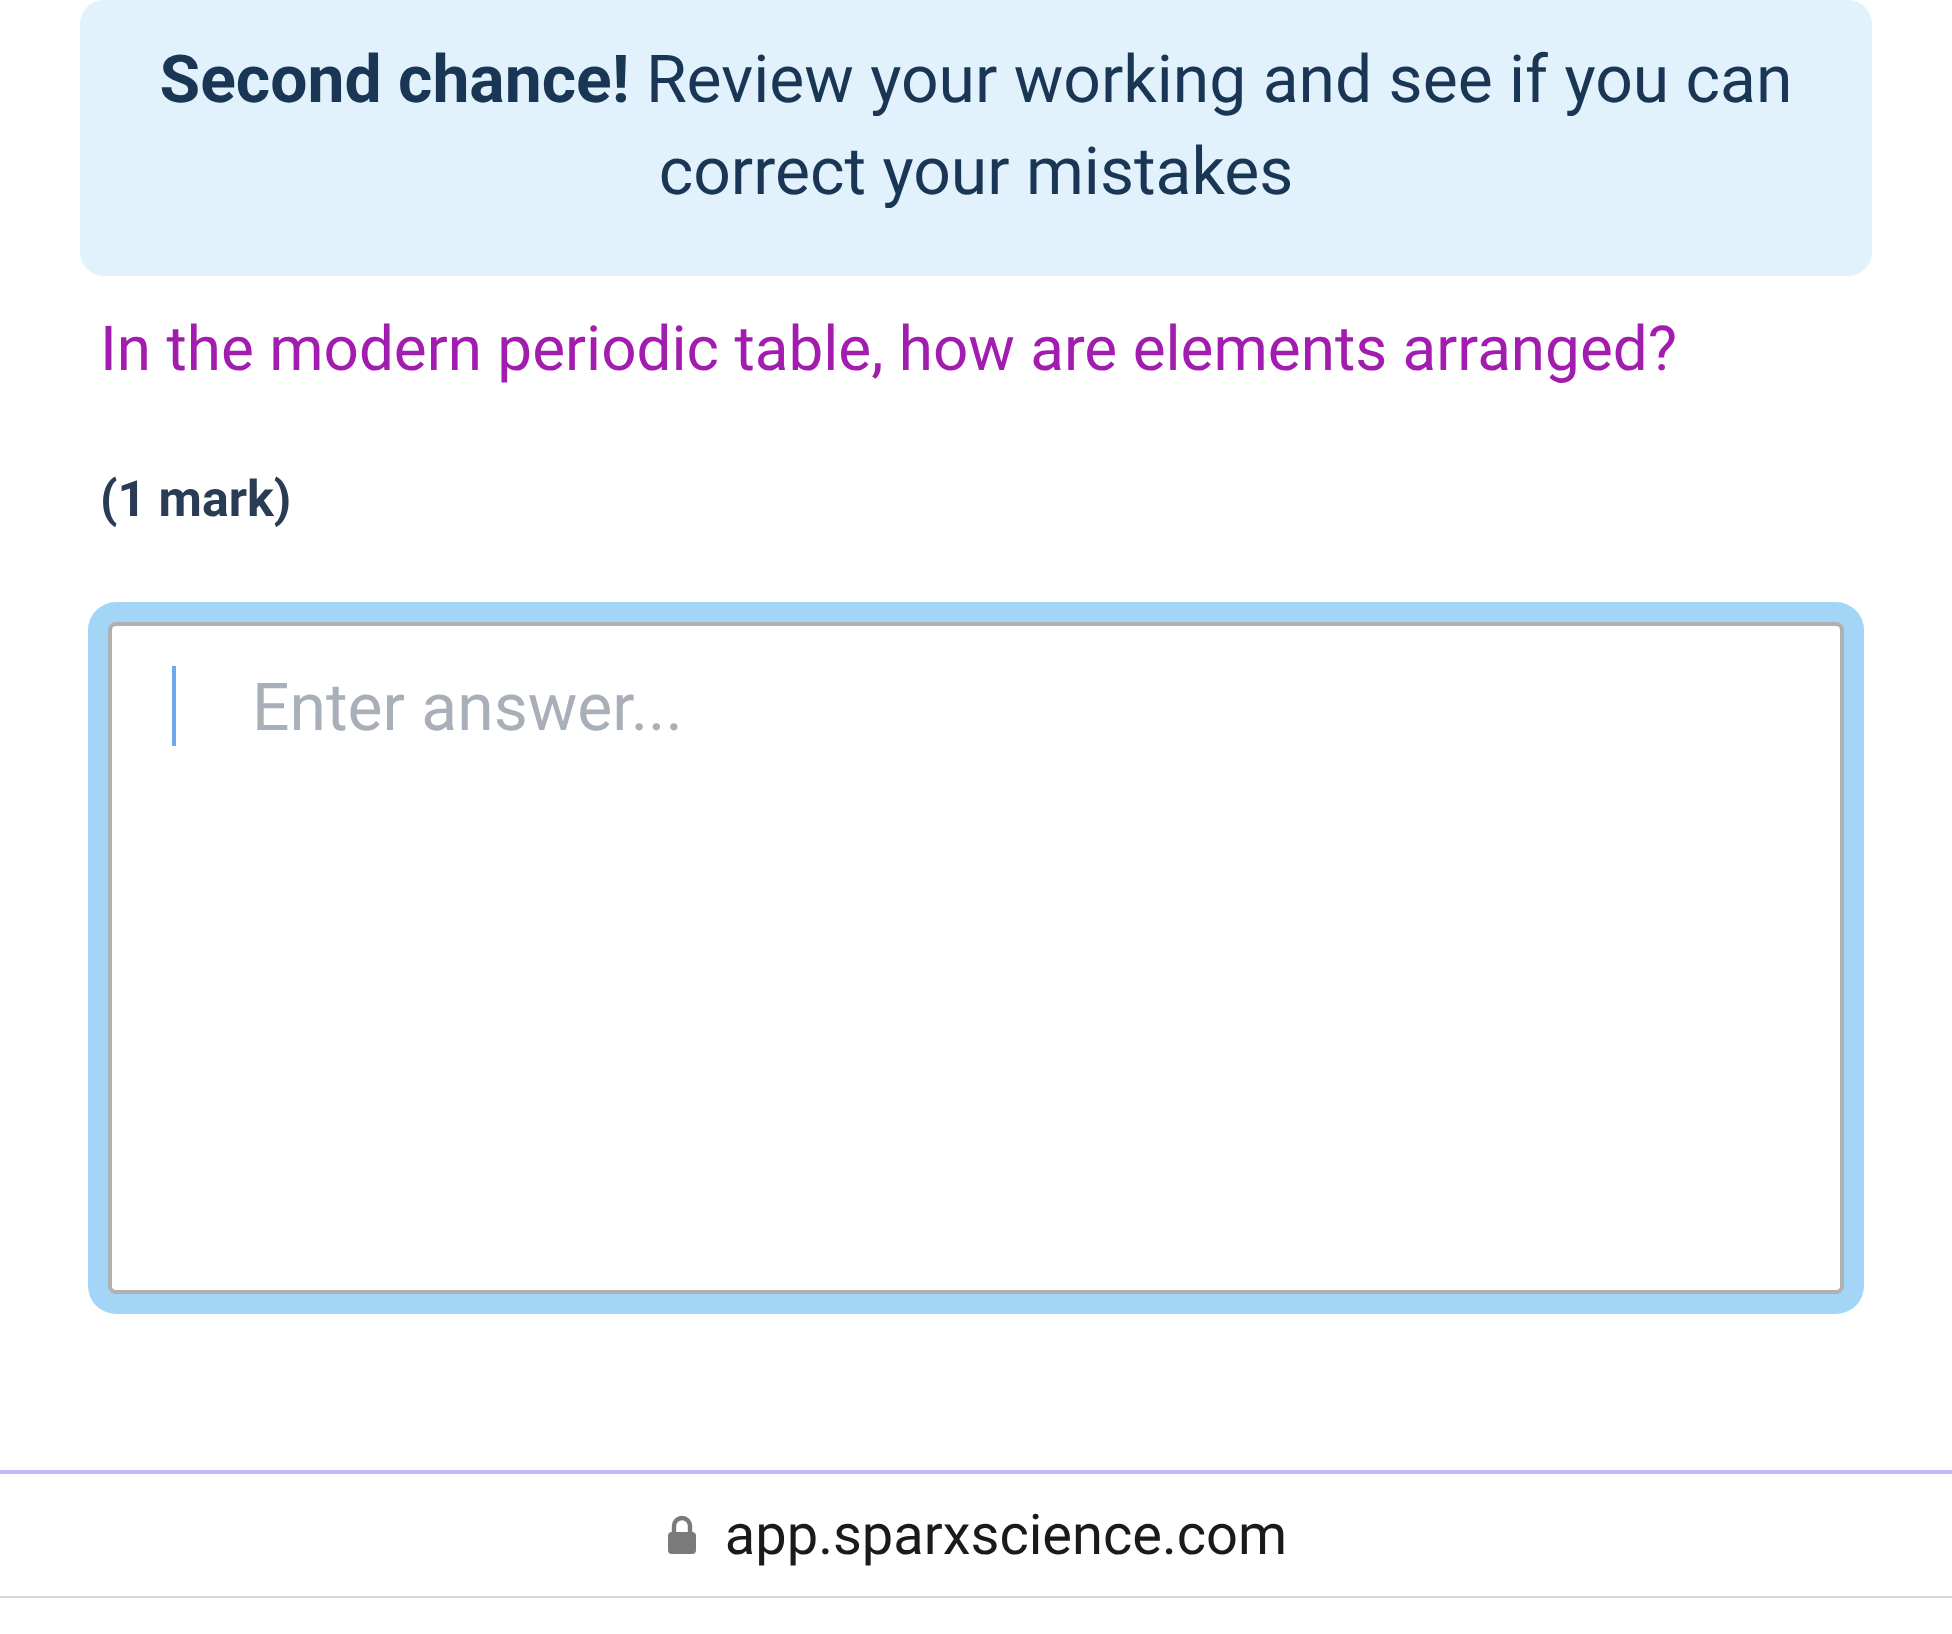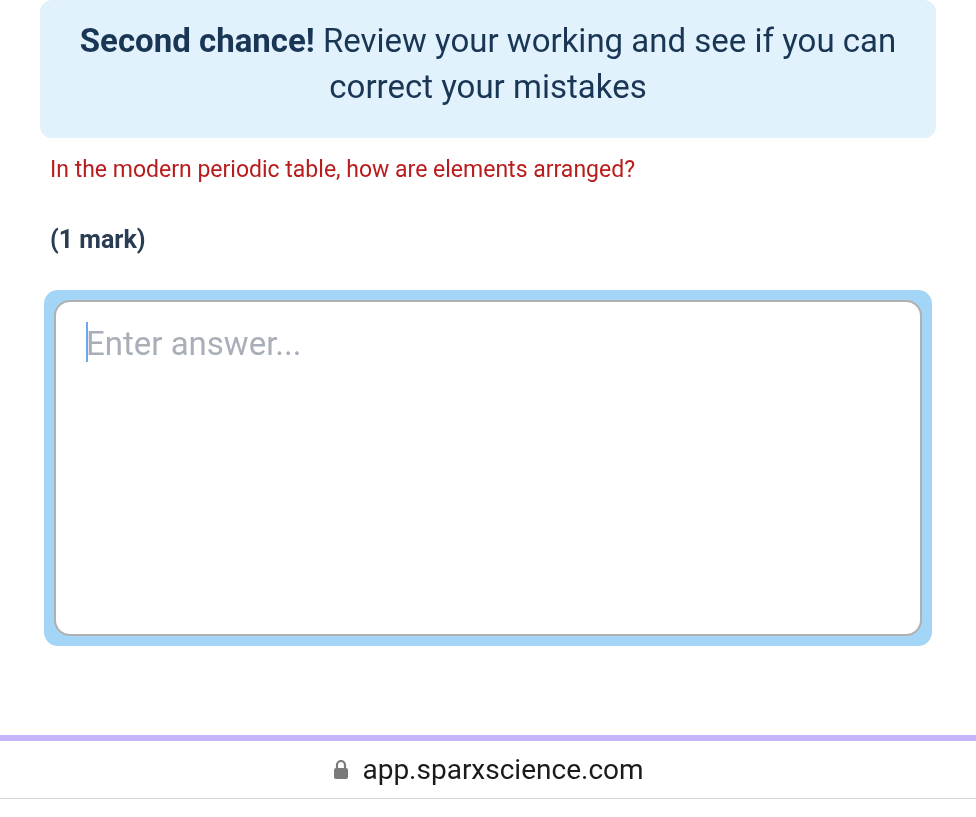--- a/index.html
+++ b/index.html
@@ -29,44 +29,45 @@
     .banner-text {
       font-size: 33px;
       line-height: 1.4;
       color: #1a3655;
       font-weight: 400;
     }
     .banner-text .bold-part {
       font-weight: 700;
     }
     .question-text {
-      font-size: 23px;
-      color: #b91c1c;
+      font-size: 31px;
+      color: #a21caf;
       line-height: 1.35;
       margin: 16px 10px 40px 10px;
       font-weight: 400;
     }
     .marks-text {
       font-size: 25px;
       font-weight: 700;
       color: #2a3b54;
       margin: 0 10px 36px 10px;
     }
     .answer-wrapper {
       background: #a3d5f7;
       border-radius: 14px;
       padding: 10px;
       margin: 0 4px;
     }
     .answer-inner {
       background: #ffffff;
       border: 2px solid #b0b0b0;
-      border-radius: 16px;
+      border-radius: 4px;
       position: relative;
       height: 336px;
+      padding-left: 40px;
     }
     .answer-textarea {
       width: 100%;
       height: 100%;
       border: none;
       outline: none;
       resize: none;
       padding: 22px 30px;
       font-size: 33px;
       font-family: inherit;
@@ -83,21 +84,21 @@
       width: 2px;
       height: 40px;
       background: #6fa8e8;
     }
     .address-bar {
       position: absolute;
       bottom: 18px;
       left: 0;
       right: 0;
       height: 64px;
-      border-top: 6px solid #c4b5fd;
+      border-top: 2px solid #c4b5fd;
       border-bottom: 1px solid #d8d8d8;
       display: flex;
       align-items: center;
       justify-content: center;
       background: #ffffff;
       gap: 12px;
     }
     .lock-icon {
       width: 18px;
       height: 22px;

